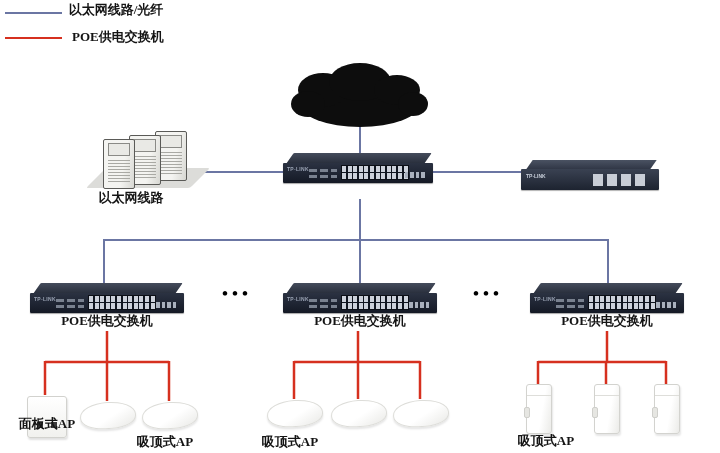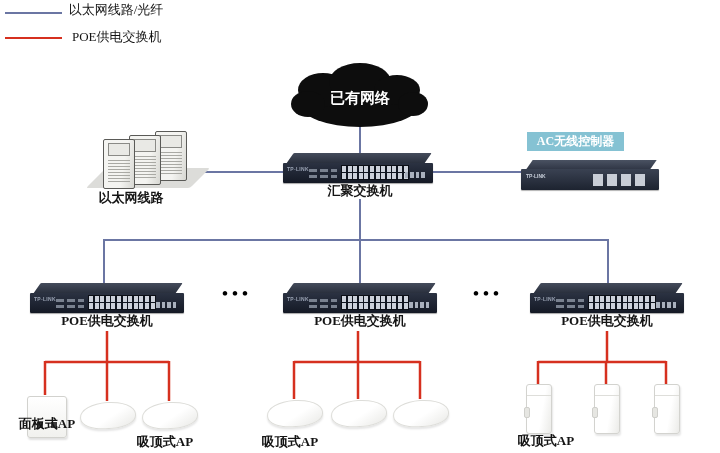--- a/index.html
+++ b/index.html
@@ -1,20 +1,20 @@
 <!DOCTYPE html>
 <html><head>
 <meta charset="utf-8">
 <style>
   html,body{margin:0;padding:0;background:#fff;}
   #canvas{position:relative;width:720px;height:453px;background:#ffffff;
     font-family:"Liberation Serif","DejaVu Serif",serif;overflow:hidden;}
   #wires{position:absolute;left:0;top:0;width:720px;height:453px;z-index:1;}
   .lbl{position:absolute;font-weight:bold;color:#141414;font-size:13px;text-align:center;z-index:3;line-height:1.15;}
-  .legend-text{position:absolute;font-weight:normal;color:#141414;font-size:13px;z-index:3;line-height:1.05;}
+  .legend-text{position:absolute;font-weight:bold;color:#141414;font-size:13px;z-index:3;line-height:1.05;}
 
   
   .switch{position:absolute;width:154px;height:30px;z-index:2;}
   .sw-lid{position:absolute;left:3px;top:0;width:calc(100% - 12px);height:11px;
     background:linear-gradient(#454c5c,#272d3a);transform:skewX(-35deg);transform-origin:0 100%;border-radius:1px;}
   .sw-front{position:absolute;left:0;bottom:0;width:100%;height:20px;border-radius:1px;
     background:linear-gradient(#2b3242,#141925);box-shadow:0 1px 1px rgba(0,0,0,.35);}
   .sw-brand{position:absolute;left:4px;top:3px;font-size:5px;letter-spacing:.3px;color:#9aa3b4;
     font-family:"Liberation Sans",sans-serif;font-weight:bold;}
   .sw-labels{position:absolute;left:26px;bottom:5px;width:28px;height:9px;
@@ -110,40 +110,37 @@
       <ellipse cx="360" cy="82" rx="31" ry="19" fill="#0d0d0d"></ellipse>
       <ellipse cx="397" cy="90" rx="23" ry="15" fill="#0d0d0d"></ellipse>
       <ellipse cx="308" cy="104" rx="17" ry="13" fill="#0d0d0d"></ellipse>
       <ellipse cx="413" cy="104" rx="15" ry="12" fill="#0d0d0d"></ellipse>
     </g>
   </svg>
 
   <div class="legend-text" style="left:68px;top:3px;width:96px;text-align:center;">以太网线路/光纤</div>
   <div class="legend-text" style="left:72px;top:30px;">POE供电交换机</div>
 
-  <div class="cloud-text" style="left:300px;top:89px;width:120px;">已有网络</div>
 
   <div class="server-shadow" style="left:96px;top:168px;"></div>
   <div class="server" style="left:155px;top:131px;z-index:2;"></div>
   <div class="server" style="left:129px;top:135px;z-index:3;"></div>
   <div class="server" style="left:103px;top:139px;z-index:4;"></div>
   <div class="lbl" style="left:96px;top:191px;width:70px;">以太网线路</div>
 
   <div class="switch" style="left:283px;top:153px;width:150px;">
     <div class="sw-lid"></div>
     <div class="sw-front">
       <span class="sw-brand">TP-LINK</span>
       <div class="sw-labels"></div>
       <div class="sw-ports"></div>
       <div class="sw-sfp"></div>
     </div>
   </div>
-  <div class="lbl" style="left:310px;top:184px;width:100px;">汇聚交换机</div>
 
-  <div class="ac-tag" style="left:527px;top:132px;">AC无线控制器</div>
   <div class="ac-device" style="left:521px;top:160px;">
     <div class="ac-lid"></div>
     <div class="ac-front">
       <span class="ac-brand">TP-LINK</span>
       <div class="ac-ports"></div>
     </div>
   </div>
 
   <div class="switch" style="left:30px;top:283px;">
     <div class="sw-lid"></div>

